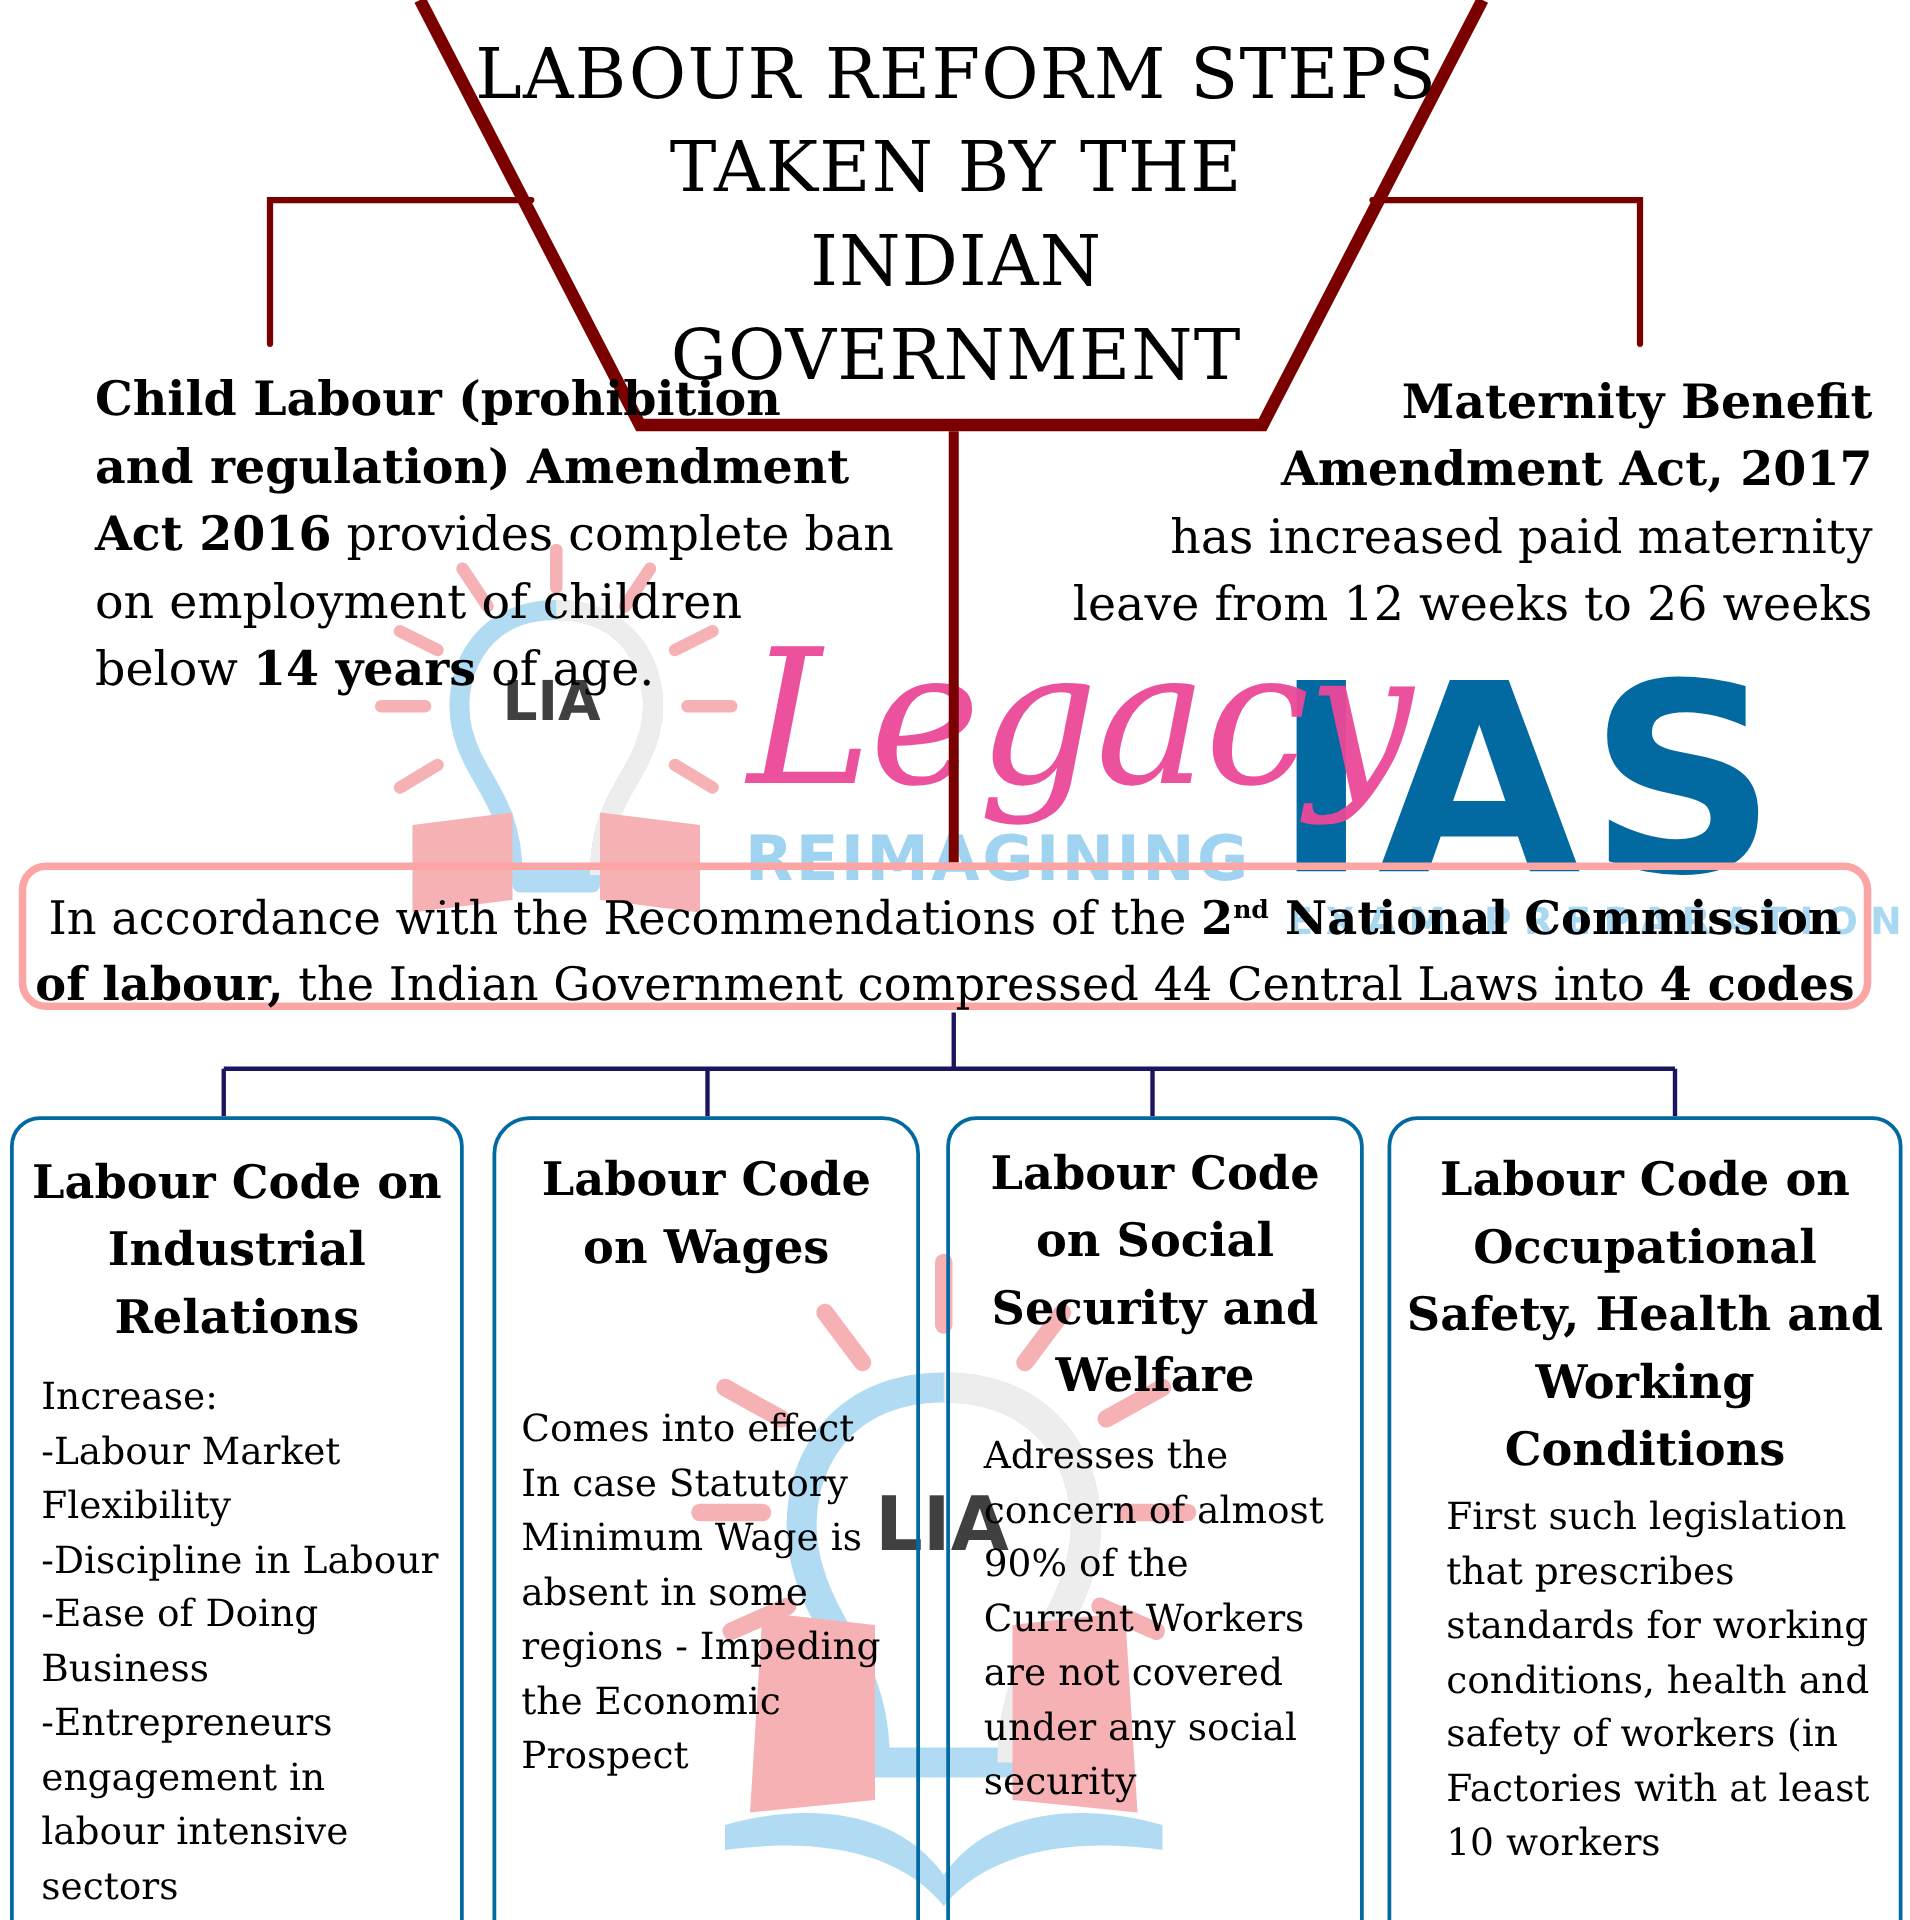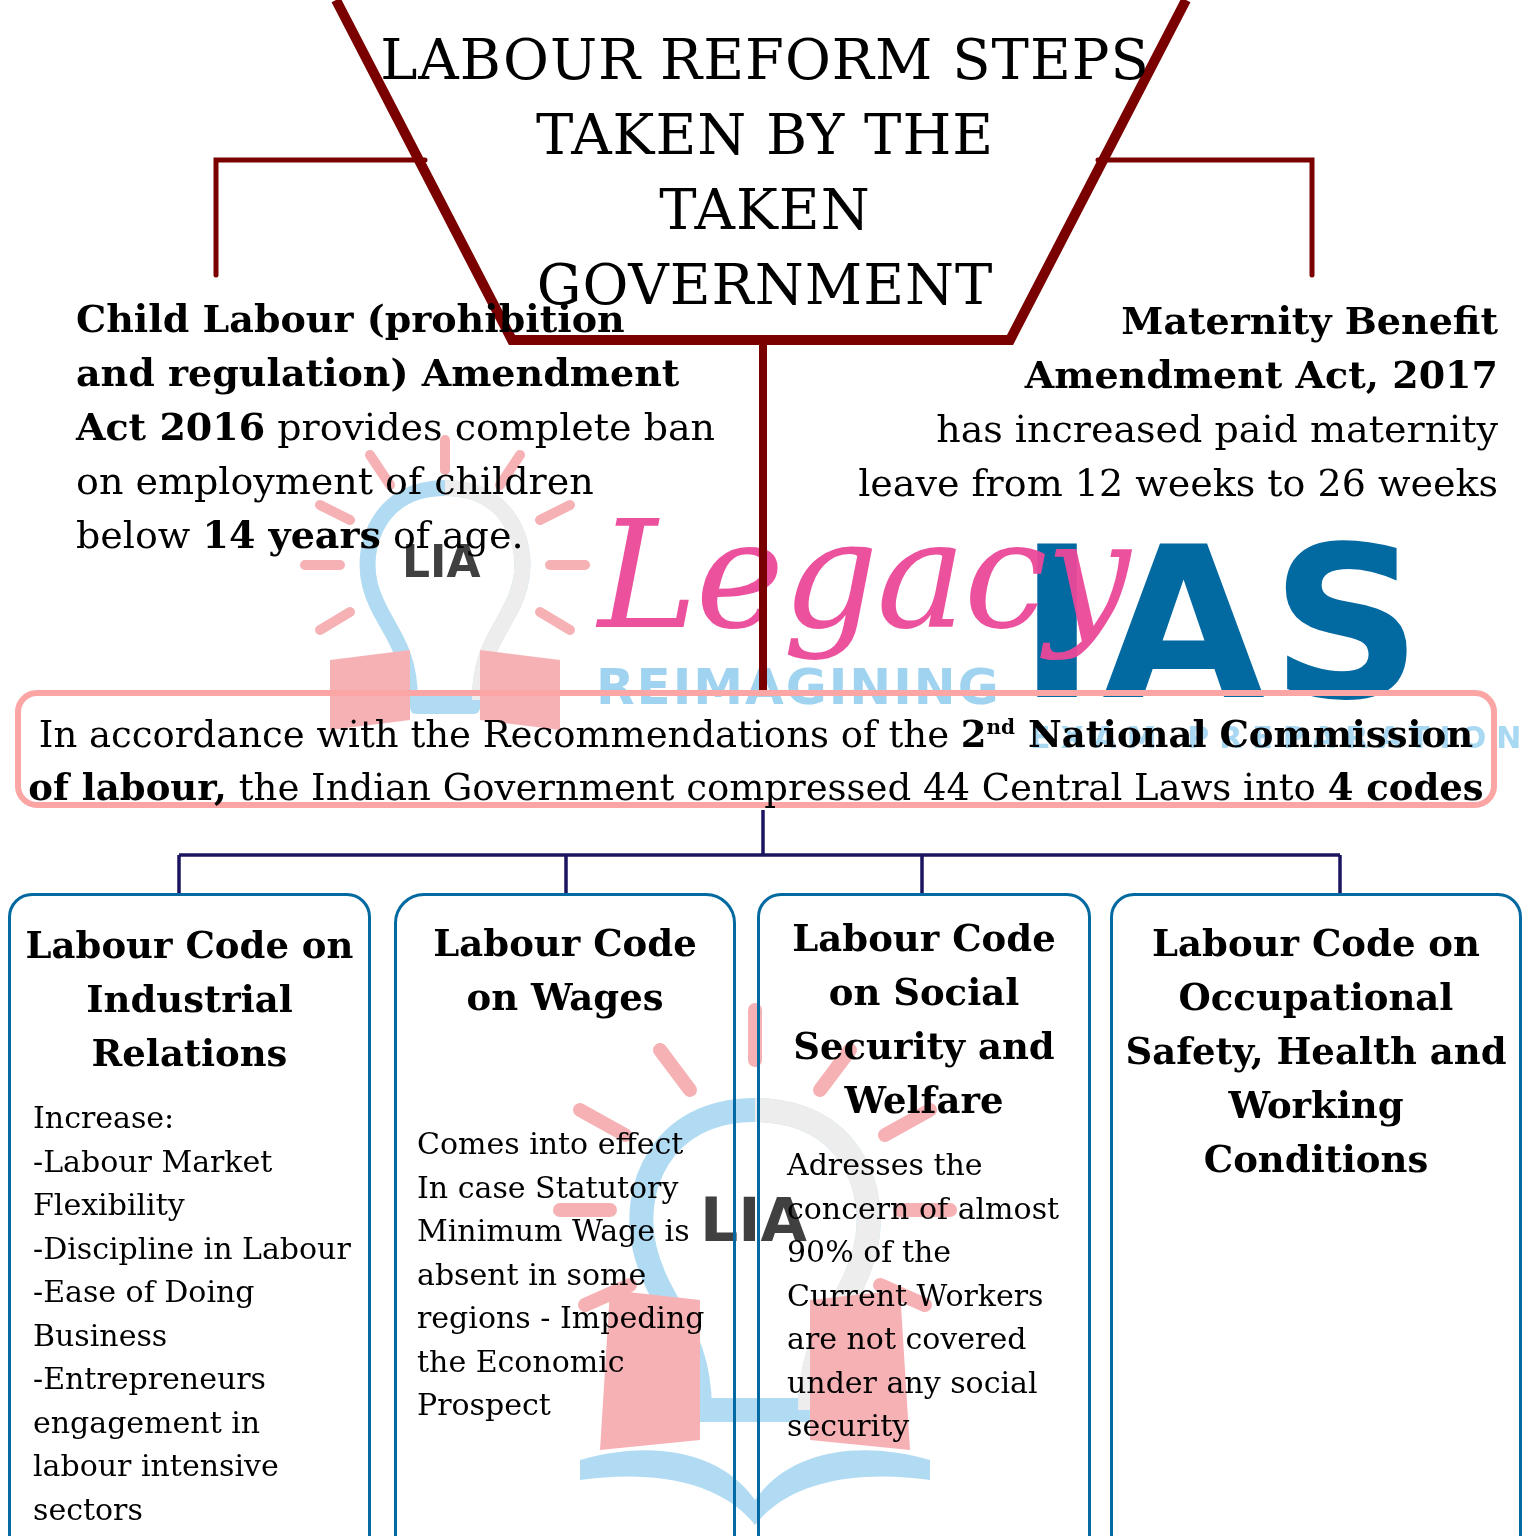--- a/index.html
+++ b/index.html
@@ -144,21 +144,21 @@
     <line x1="179" y1="855" x2="179" y2="893"></line>
     <line x1="566" y1="855" x2="566" y2="893"></line>
     <line x1="922" y1="855" x2="922" y2="893"></line>
     <line x1="1340" y1="855" x2="1340" y2="893"></line>
   </g>
 </svg>
 
 <div class="title">
   <div>LABOUR REFORM STEPS</div>
   <div>TAKEN BY THE</div>
-  <div>TAKEN</div>
+  <div>INDIAN</div>
   <div>GOVERNMENT</div>
 </div>
 
 <div class="side-text left-text">
   <b>Child Labour (prohibition and regulation) Amendment Act 2016</b><span> provides complete ban on employment of children below </span><b>14 years</b><span> of age.</span>
 </div>
 
 <div class="side-text right-text">
   <div><b>Maternity Benefit</b></div>
   <div><b>Amendment Act, 2017</b></div>
@@ -184,13 +184,14 @@
   <div class="card-body" style="padding:98px 18px 0 20px;">Comes into effect In case Statutory Minimum Wage is absent in some regions - Impeding the Economic Prospect</div>
 </div>
 
 <div class="card" style="left:757px; width:334px;">
   <div class="card-title" style="padding:15px 4px 0 4px;">Labour Code on Social Security and Welfare</div>
   <div class="card-body" style="padding:16px 10px 0 27px;">Adresses the concern of almost 90% of the Current Workers are not covered under any social security</div>
 </div>
 
 <div class="card" style="left:1110px; width:412px;">
   <div class="card-title" style="padding:20px 0 0 0;">Labour Code on Occupational Safety, Health and Working Conditions</div>
+  <div class="card-body" style="padding:6px 10px 0 44px;">First such legislation that prescribes standards for working conditions, health and safety of workers (in Factories with at least 10 workers</div>
 </div>
 
 </body></html>

